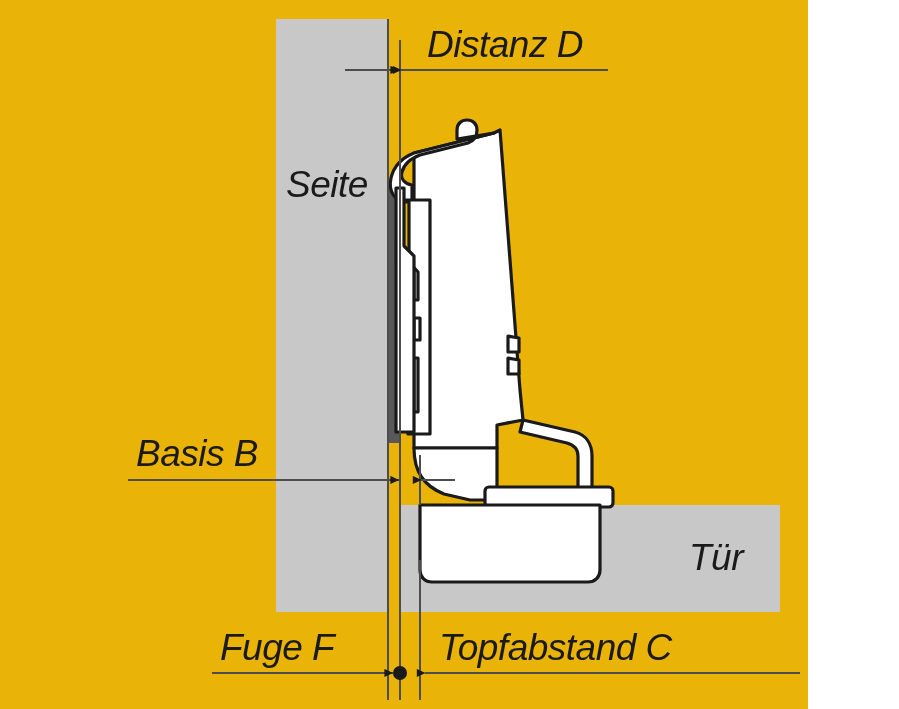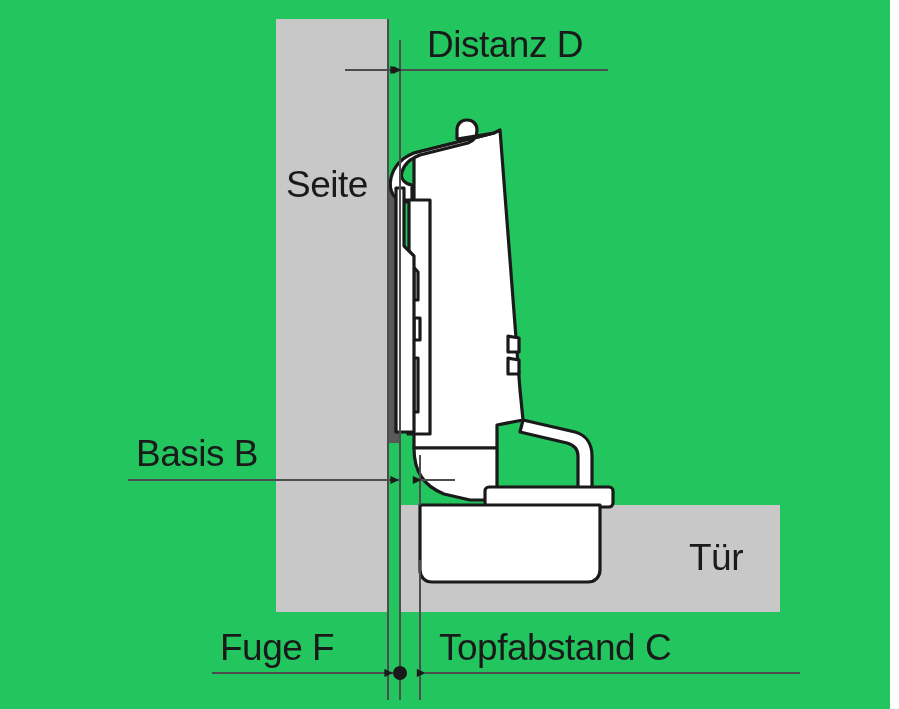--- a/index.html
+++ b/index.html
@@ -5,24 +5,25 @@
   html, body {
     margin: 0;
     padding: 0;
     background: #ffffff;
   }
   body {
     font-family: "Liberation Sans", sans-serif;
   }
   #diagram-root {
     position: relative;
-    width: 890px;
+    width: 808px;
     height: 709px;
-    background: #22c55e;
+    background: #eab308;
     overflow: hidden;
+    font-style: italic;
   }
   #diagram-svg {
     display: block;
     width: 899px;
     height: 709px;
   }
   .dim-label {
     font-family: "Liberation Sans", sans-serif;
     font-size: 37px;
     fill: #1a1a1a;

